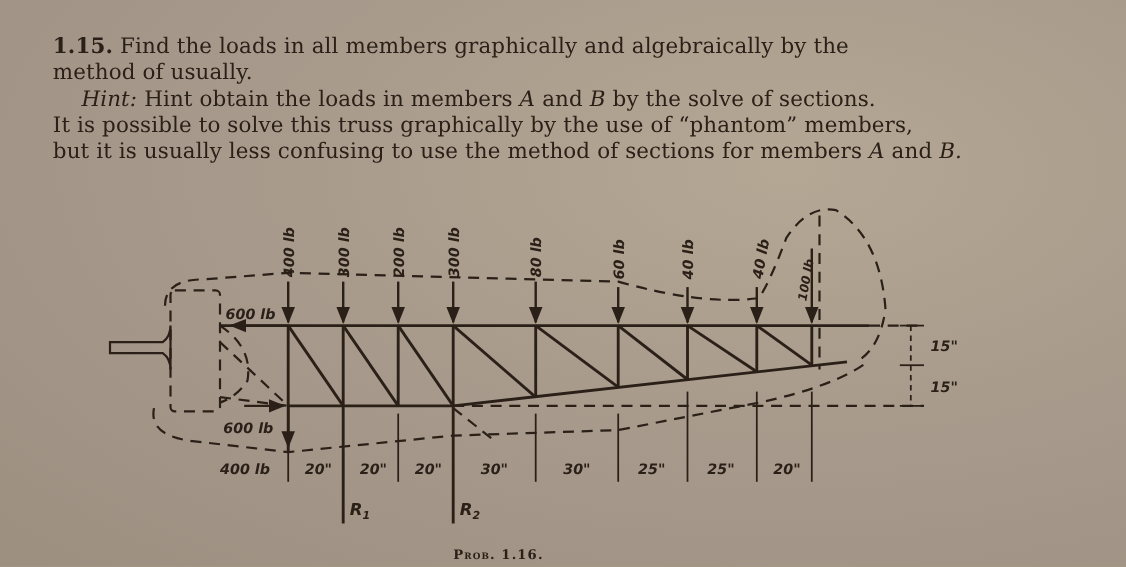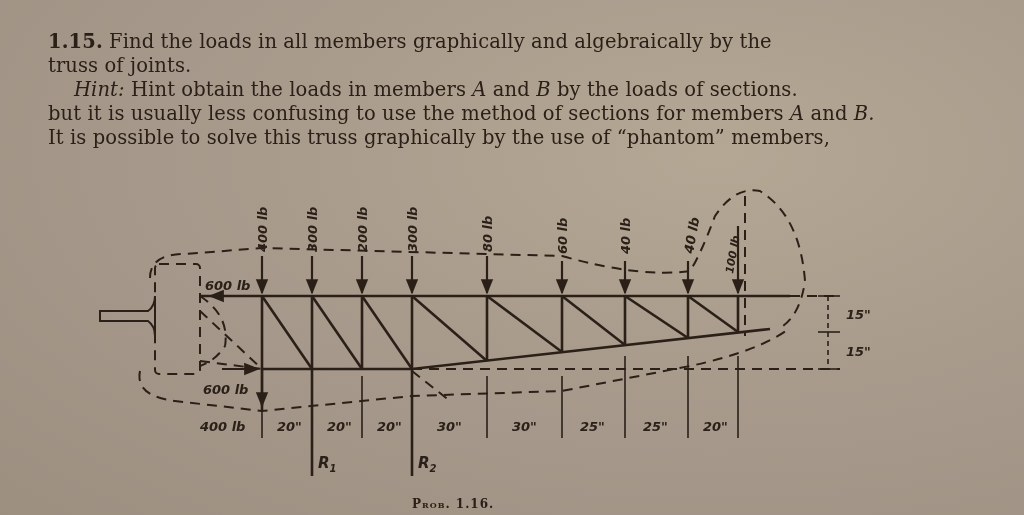--- a/index.html
+++ b/index.html
@@ -26,36 +26,36 @@
 </style>
 </head>
 <body>
 
 <div class="page">
 
   <div class="text-block">
     <div class="line justify">
       <span><span class="prob-num">1.15.</span>&nbsp;<span>Find the loads in all members graphically and algebraically by the</span></span>
     </div>
-    <div class="line">truss of joints.</div>
+    <div class="line">method of usually.</div>
     <div class="line indent">
       <span class="hint">Hint:</span>
       <span>Hint obtain the loads in members</span>
       <span class="ital">A</span>
       <span>and</span>
       <span class="ital">B</span>
-      <span>by the loads of sections.</span>
+      <span>by the solve of sections.</span>
     </div>
+    <div class="line">It is possible to solve this truss graphically by the use of “phantom” members,</div>
     <div class="line">
       <span>but it is usually less confusing to use the method of sections for members</span>
       <span class="ital">A</span>
       <span>and</span>
       <span class="ital">B.</span>
     </div>
-    <div class="line">It is possible to solve this truss graphically by the use of “phantom” members,</div>
   </div>
 
   <svg class="diagram" width="1024" height="515" viewBox="0 0 1024 515">
     <defs>
       <marker id="ah" viewBox="0 0 10 10" refX="9" refY="5" markerWidth="7" markerHeight="7" orient="auto-start-reverse">
         <path d="M0,1 L10,5 L0,9 z" fill="#2a2018"></path>
       </marker>
     </defs>
     <g stroke="#2a2018" fill="none" stroke-width="2.6">
 

